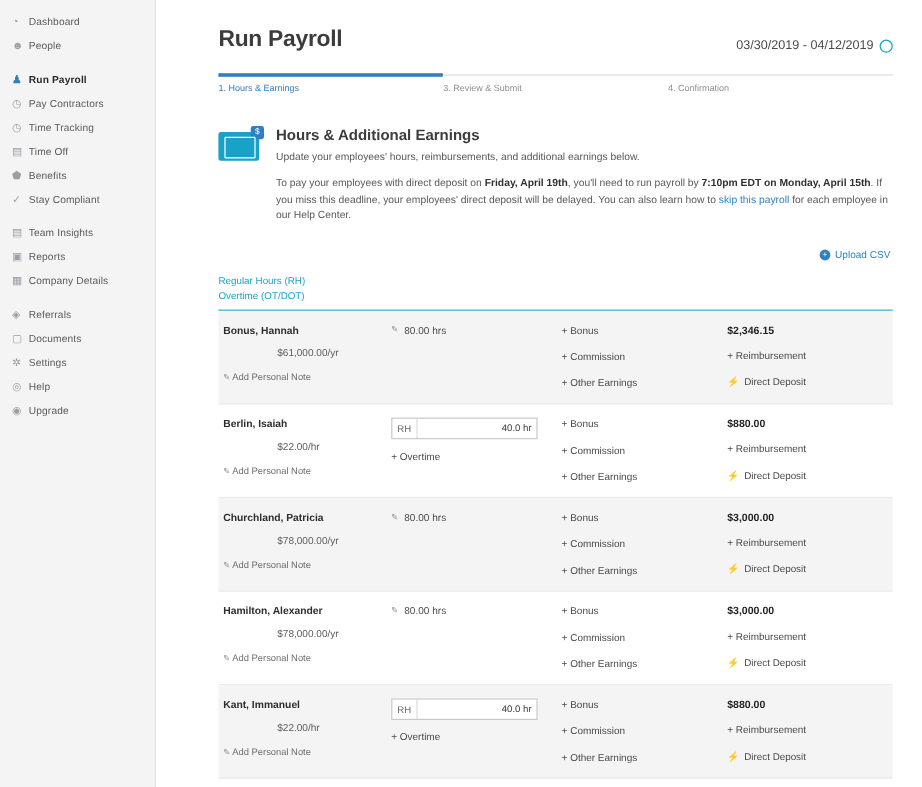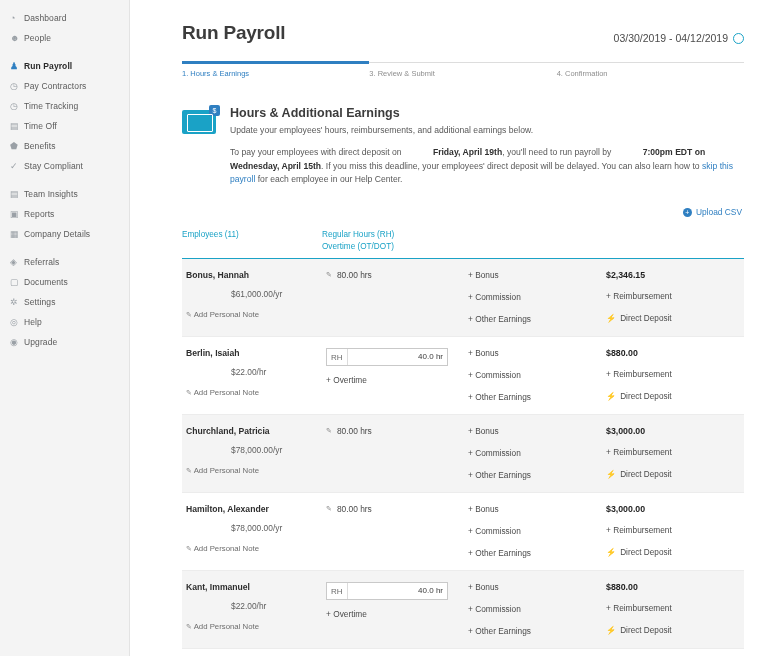--- a/index.html
+++ b/index.html
@@ -136,21 +136,21 @@
     font-weight: bold;
     margin-bottom: 4px;
   }
   .sec-p {
     font-size: 8.6px;
     color: #585858;
     line-height: 1.55;
     margin: 0 0 9px 0;
     max-width: 545px;
   }
-  .sec-p b { color: #303030; margin-left: 29px; }
+  .sec-p b { color: #303030; }
   .link { color: #2f7fc1; cursor: pointer; }
 
   
   #upload-row {
     display: flex;
     justify-content: flex-end;
     margin-top: 12px;
     padding-right: 2px;
   }
   #upload-csv {
@@ -377,35 +377,34 @@
       </div>
 
     <div id="section">
       <div id="sec-icon">
         <span class="badge">$</span>
       </div>
       <div id="sec-body">
         <div id="sec-title">Hours &amp; Additional Earnings</div>
         <p class="sec-p">Update your employees' hours, reimbursements, and additional earnings below.</p>
         <p class="sec-p">
-          <span>To pay your employees with direct deposit on </span><b>Friday, April 19th</b><span>, you'll need to run payroll by </span><b>7:00pm EDT on Wednesday, April 15th</b><span>. If you miss this deadline, your employees' direct deposit will be delayed. You can also learn how to </span><span class="link">skip this payroll</span><span> for each employee in our Help Center.</span>
+          <span>To pay your employees with direct deposit on </span><b>Friday, April 19th</b><span>, you'll need to run payroll by </span><b>7:10pm EDT on Monday, April 15th</b><span>. If you miss this deadline, your employees' direct deposit will be delayed. You can also learn how to </span><span class="link">skip this payroll</span><span> for each employee in our Help Center.</span>
         </p>
       </div>
     </div>
 
     <div id="upload-row">
       <div id="upload-csv">
         <span class="plus-circle">+</span>
         <span>Upload CSV</span>
       </div>
     </div>
 
     <div id="table">
       <div class="thead">
-        <div class="th c-emp">Employees (11)</div>
         <div class="th c-hours">
           <div>Regular Hours (RH)</div>
           <div>Overtime (OT/DOT)</div>
         </div>
       </div>
       <div id="tbody">
           <div class="row alt">
             <div class="c-emp">
               <div class="emp-name">Bonus, Hannah</div>
               <div class="emp-rate">$61,000.00/yr</div>

